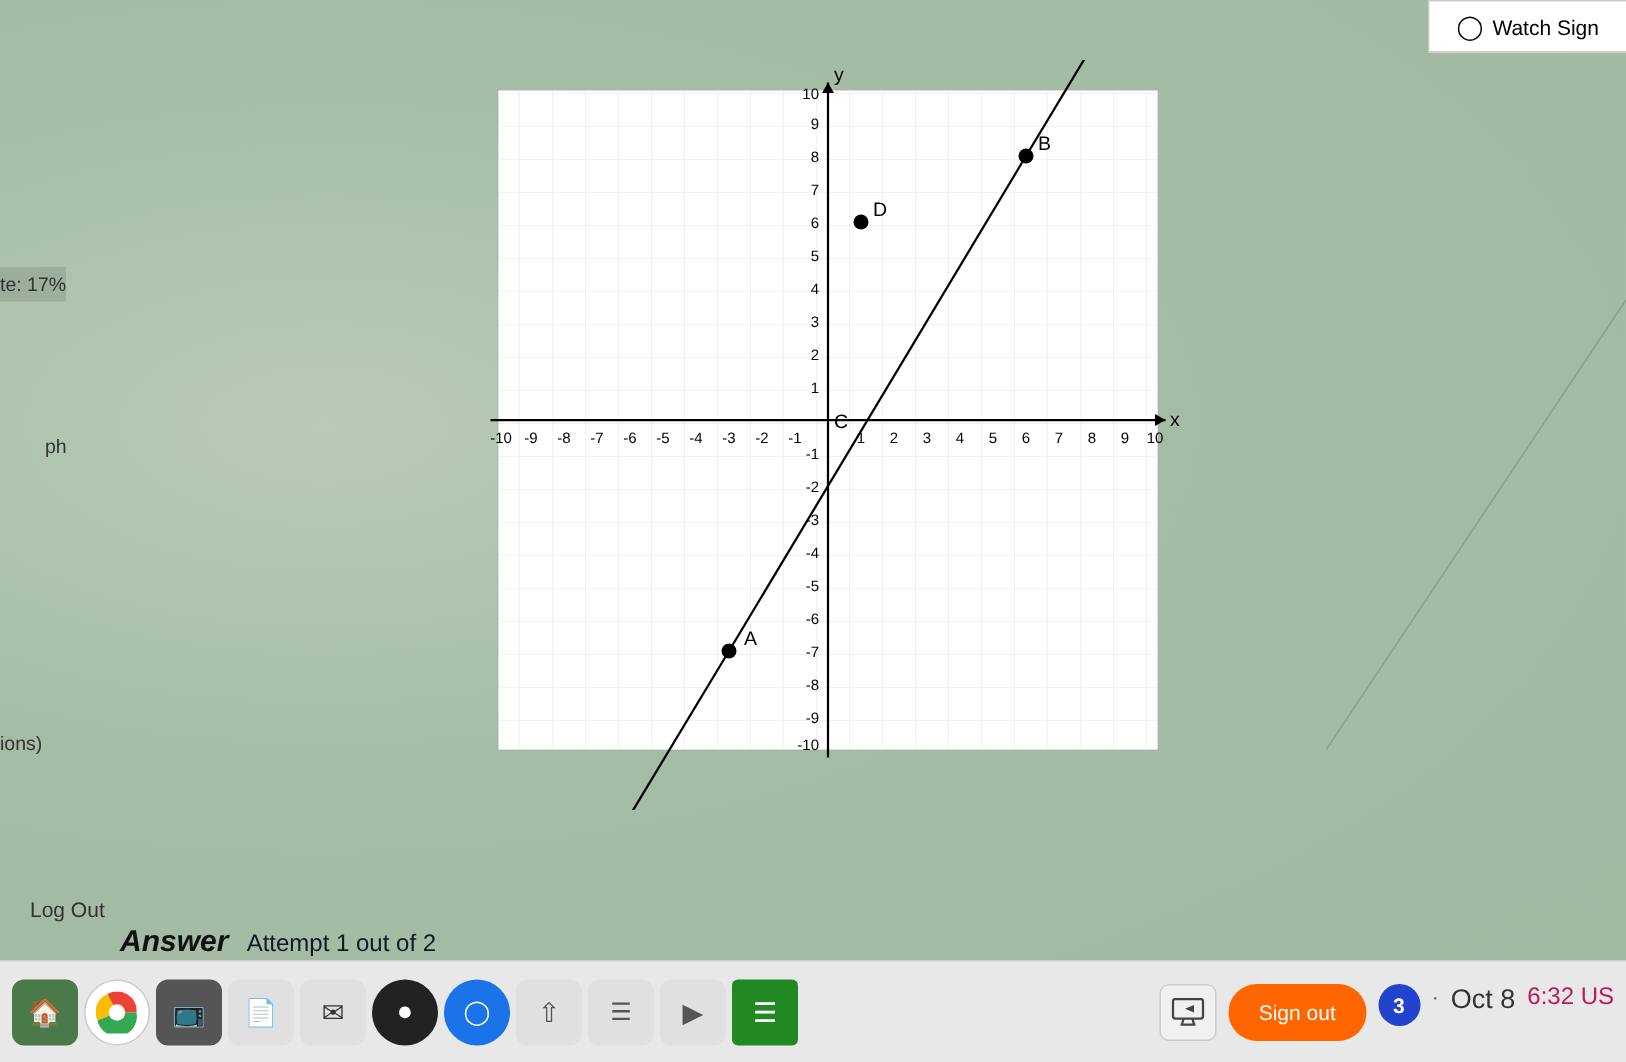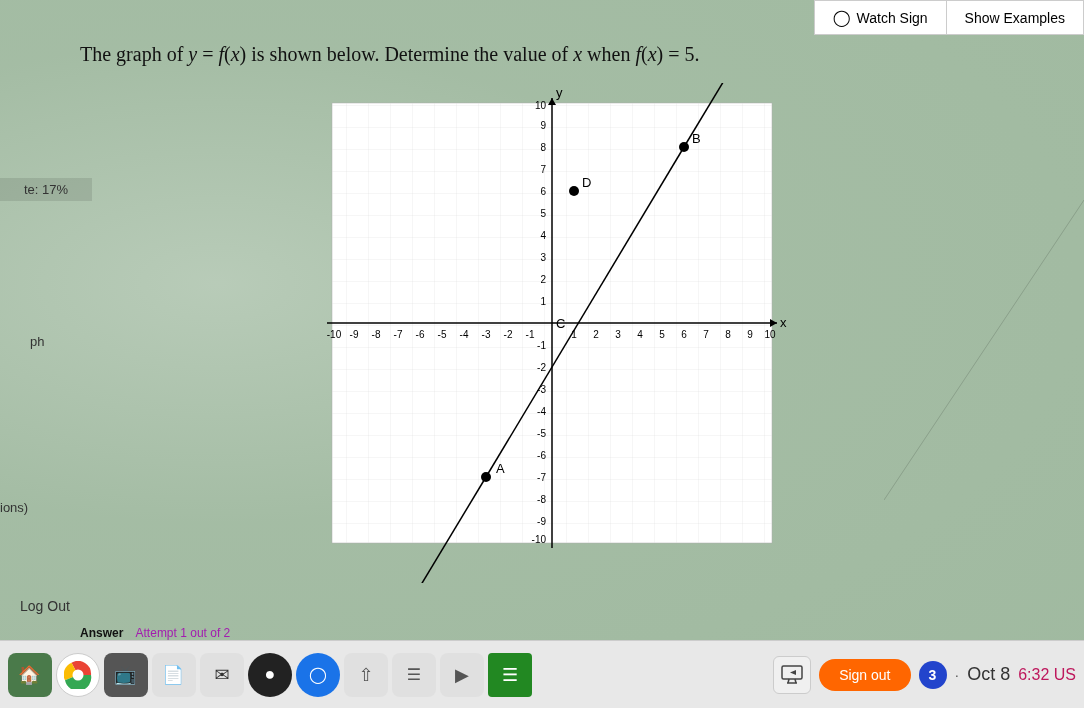--- a/index.html
+++ b/index.html
@@ -42,21 +42,21 @@
     .top-btn:first-child {
       border-right: none;
     }
 
     
     .rate-indicator {
       position: absolute;
       left: 0;
       top: 178px;
       background: rgba(0,0,0,0.1);
-      padding: 4px 24px;
+      padding: 4px 0;
       font-family: Arial, sans-serif;
       font-size: 13px;
       color: #333;
       z-index: 5;
     }
 
     
     .main-content {
       position: absolute;
       top: 40px;
@@ -97,26 +97,27 @@
       bottom: 68px;
       left: 80px;
       font-family: Arial, sans-serif;
       font-size: 15px;
       color: #111;
       z-index: 10;
     }
 
     .answer-label {
       font-weight: bold;
-      font-size: 12px;
+      font-size: 20px;
+      font-style: italic;
     }
 
     .attempt-text {
-      font-size: 12px;
-      color: #a21caf;
+      font-size: 16px;
+      color: #0f172a;
       margin-left: 8px;
     }
 
     
     .taskbar {
       position: absolute;
       bottom: 0;
       left: 0;
       right: 0;
       height: 68px;
@@ -138,21 +139,20 @@
       justify-content: center;
       font-size: 22px;
       cursor: pointer;
       flex-shrink: 0;
     }
 
     .taskbar-spacer { flex: 1; }
 
     .taskbar-right {
       display: flex;
-      align-items: center;
       gap: 8px;
       font-family: Arial, sans-serif;
       font-size: 14px;
     }
 
     .sign-out-btn {
       background: #ff6600;
       color: white;
       border: none;
       border-radius: 20px;
@@ -199,28 +199,27 @@
 
     
     .ph-label {
       position: absolute;
       left: 30px;
       top: 290px;
       font-family: Arial, sans-serif;
       font-size: 13px;
       color: #333;
       z-index: 5;
-      margin-top: 44px;
     }
 
     
     .ions-label {
       position: absolute;
       left: 0;
-      top: 500px;
+      top: 488px;
       font-family: Arial, sans-serif;
       font-size: 13px;
       color: #333;
       z-index: 5;
     }
 
     
     .logout-label {
       position: absolute;
       left: 12px;
@@ -247,41 +246,35 @@
 </head>
 <body>
 
 <div class="bg-overlay"></div>
 
 <div class="top-bar">
   <button class="top-btn">
     <span style="font-size:16px;">◯</span>
     <span>Watch Sign</span>
   </button>
-  <button class="top-btn">
-    <span>Show Examples</span>
-  </button>
 </div>
 
 <div class="rate-indicator">
   <span>te: 17%</span>
 </div>
 
 <div class="ph-label">
   <span>ph</span>
 </div>
 
 <div class="ions-label">
   <span>ions)</span>
 </div>
 
 <div class="main-content">
-  <div class="problem-text">
-    The graph of <em>y</em> = <em>f</em>(<em>x</em>) is shown below. Determine the value of <em>x</em> when <em>f</em>(<em>x</em>) = 5.
-  </div>
 
   <div class="graph-container">
     <div class="graph-wrapper">
       <svg class="graph-svg" viewBox="0 0 500 500" xmlns="http://www.w3.org/2000/svg">
 
         <rect x="30" y="20" width="440" height="440" fill="white" stroke="#aaa" stroke-width="0.5"></rect>
 
         <defs>
           <pattern id="smallGrid" width="22" height="22" patternUnits="userSpaceOnUse">
             <path d="M 22 0 L 0 0 0 22" fill="none" stroke="#ddd" stroke-width="0.5"></path>

